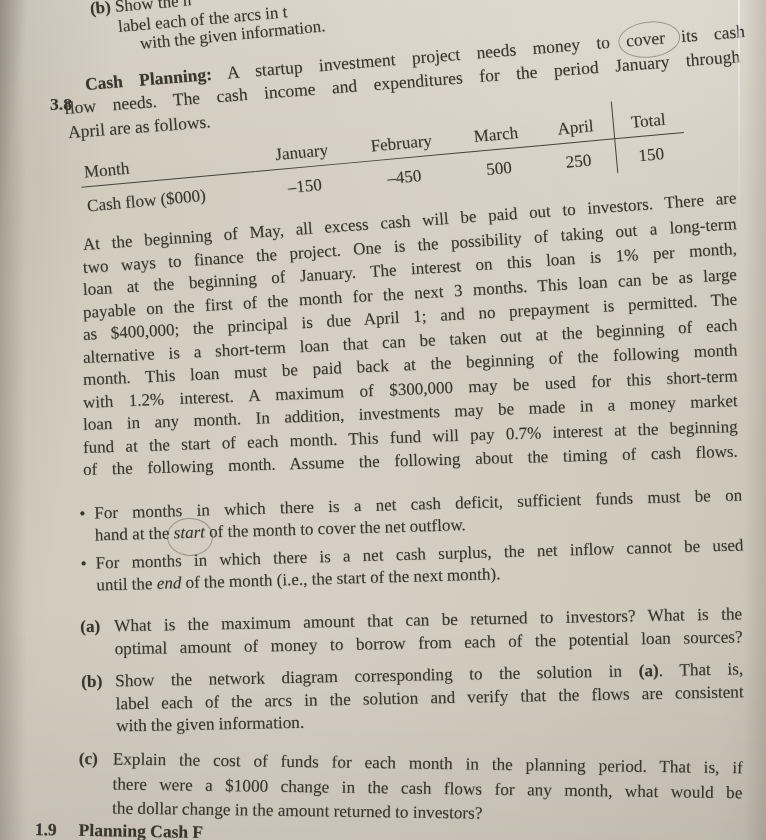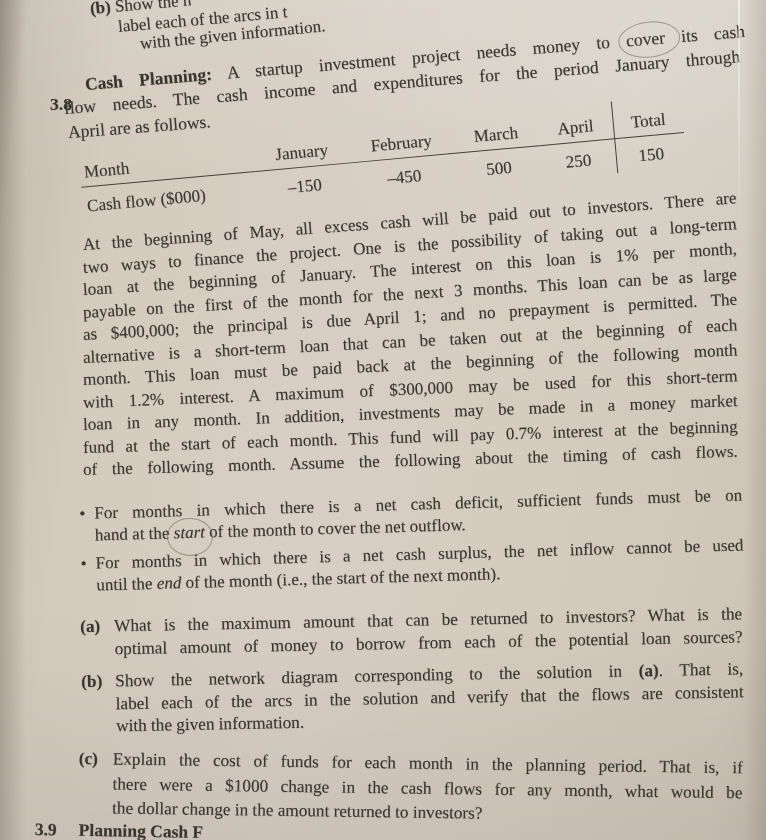--- a/index.html
+++ b/index.html
@@ -169,18 +169,18 @@
   <div id="item-c">
     <div class="pitem">
       <span class="plabel">(c)</span>
       <div class="ln">Explain the cost of funds for each month in the planning period. That is, if</div>
       <div class="ln">there were a $1000 change in the cash flows for any month, what would be</div>
       <div class="ln short">the dollar change in the amount returned to investors?</div>
     </div>
   </div>
 
   <div id="frag-bottom">
-    <span>3.9</span><span class="t">Planning Cash F</span>
+    <span>1.9</span><span class="t">Planning Cash F</span>
   </div>
 
   <div class="crease"></div>
   <div class="edge-right"></div>
 </div>
 
 </body></html>

